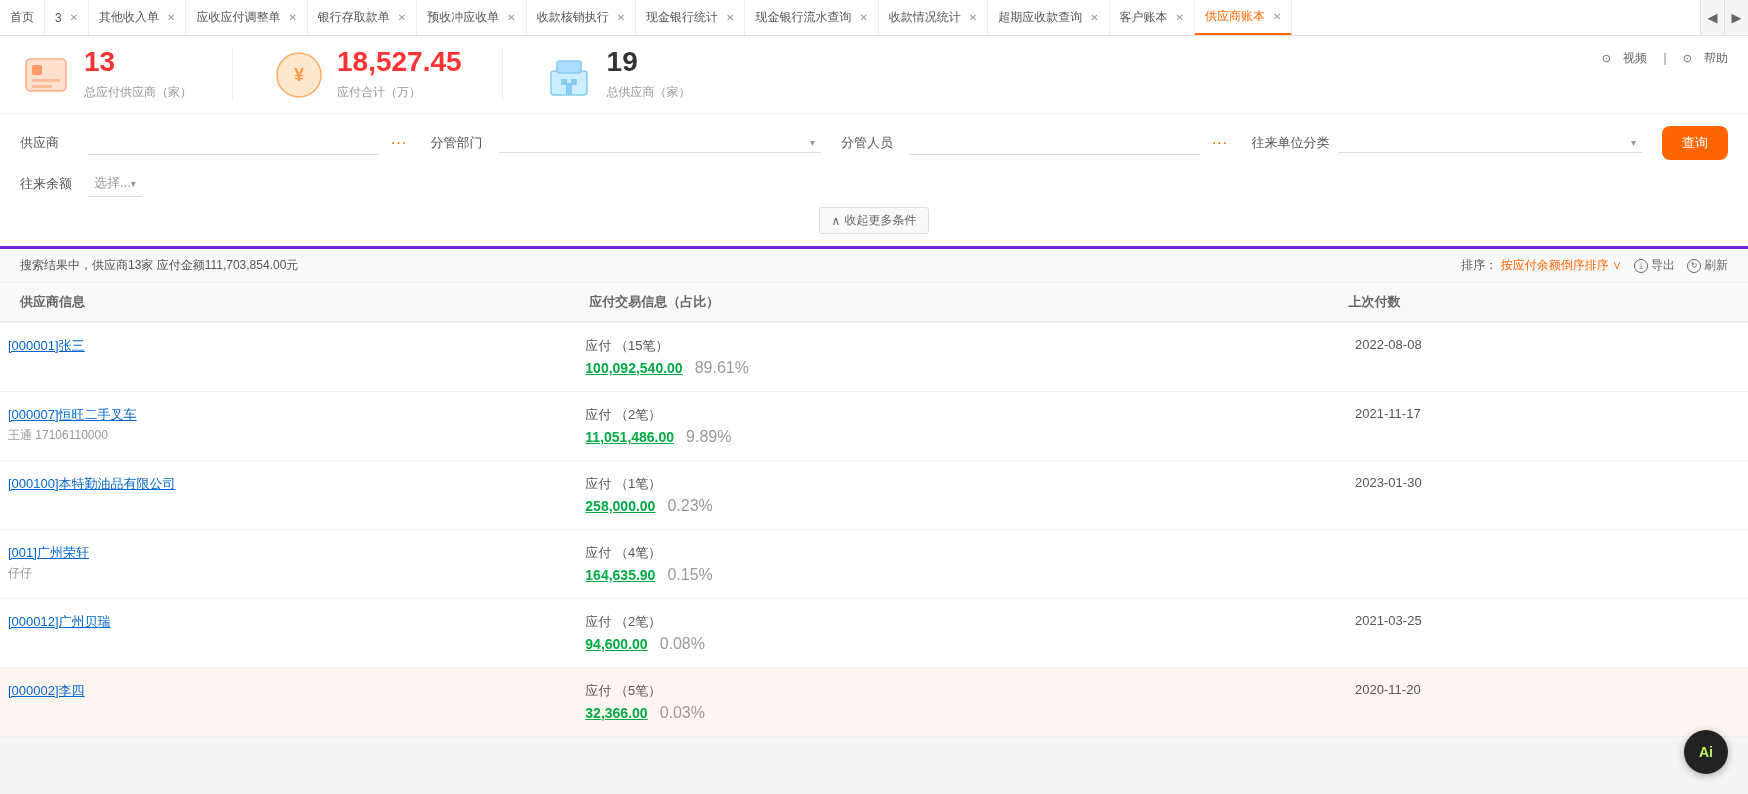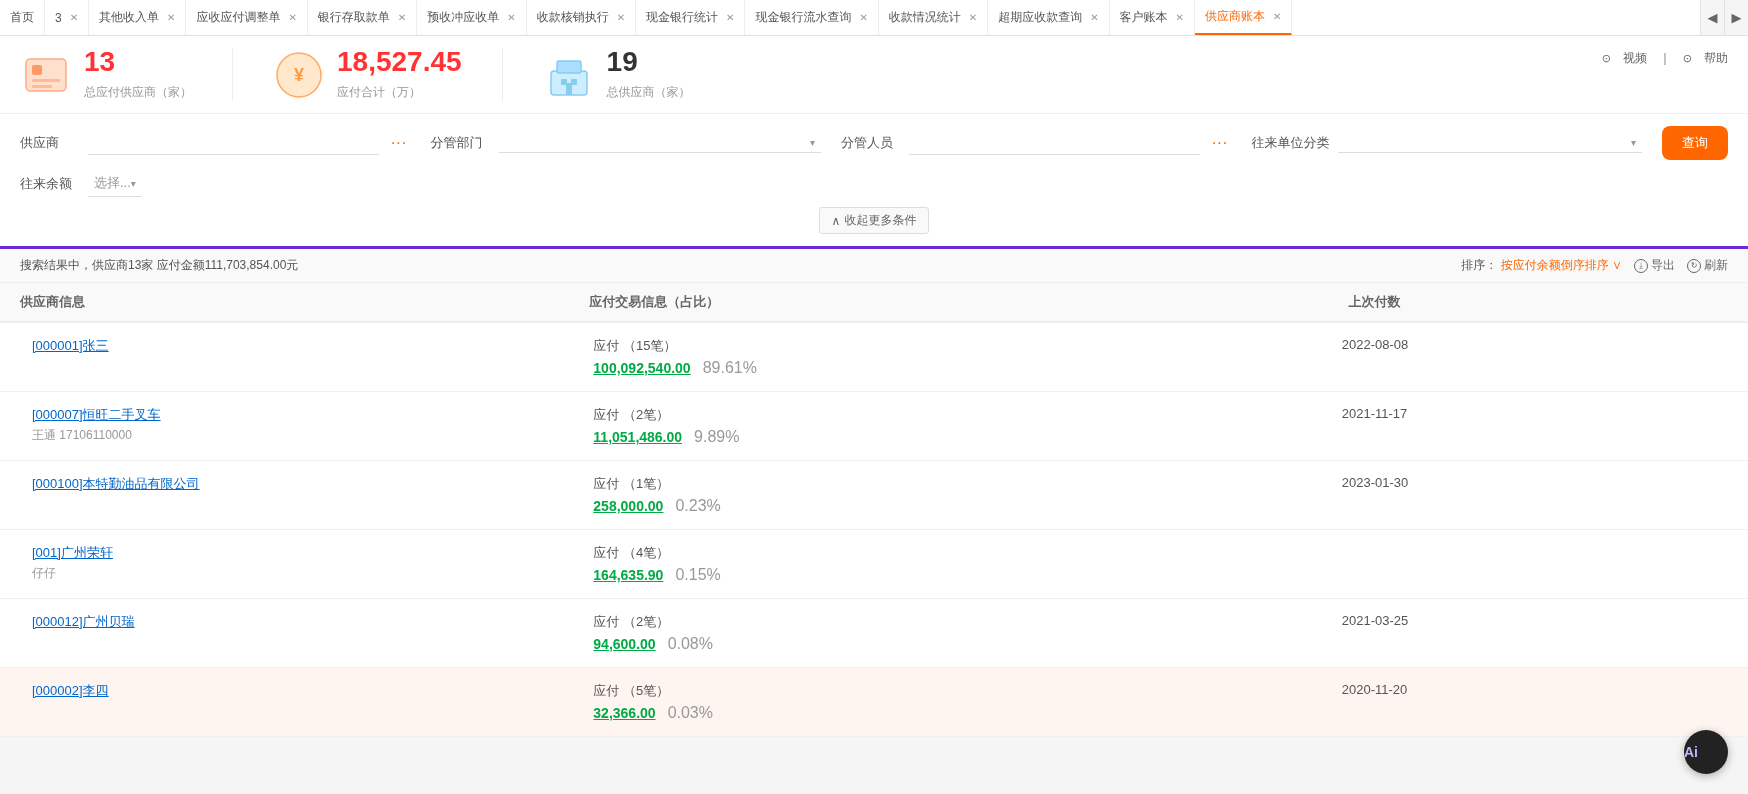--- a/index.html
+++ b/index.html
@@ -224,21 +224,21 @@
       font-size: 13px;
       color: #666;
       font-weight: bold;
     }
     .col-supplier { flex: 3; }
     .col-transaction { flex: 4; }
     .col-lastpay { flex: 2; text-align: left; }
 
     .table-row {
       display: flex;
-      padding: 14px 32px;
+      padding: 14px 8px;
       border-bottom: 1px solid #f0f0f0;
       align-items: flex-start;
       background: #fff;
     }
     .table-row:last-child { background: #fff5f0; }
 
     .supplier-name {
       color: #0066cc;
       text-decoration: underline;
       cursor: pointer;
@@ -576,15 +576,15 @@
         <a class="tx-amount">32,366.00</a>
         <span class="tx-percent">0.03%</span>
       </div>
     </div>
     <div class="col-lastpay">
       <span class="last-pay-date">2020-11-20</span>
     </div>
   </div>
 </div>
 
-<div style="position:fixed; bottom:20px; right:20px; background:#222; color:#c4b5fd; border-radius:50%; width:44px; height:44px; display:flex; align-items:center; justify-content:flex-start; font-size:14px; font-weight:bold; cursor:pointer; box-shadow:0 2px 8px rgba(0,0,0,0.3);">
+<div style="position:fixed; bottom:20px; right:20px; background:#222; color:#bef264; border-radius:50%; width:44px; height:44px; display:flex; align-items:center; justify-content:center; font-size:14px; font-weight:bold; cursor:pointer; box-shadow:0 2px 8px rgba(0,0,0,0.3);">
   <span>Ai</span>
 </div>
 
 </body></html>

